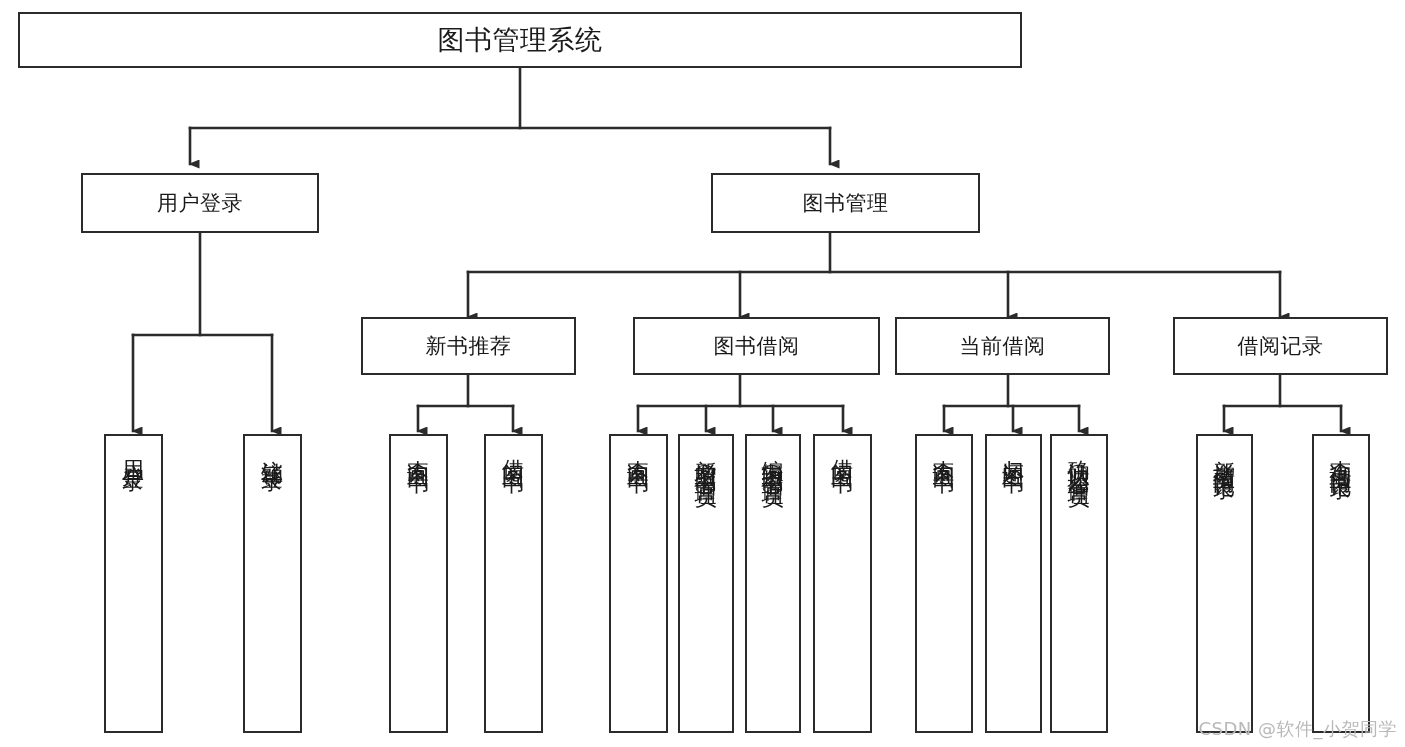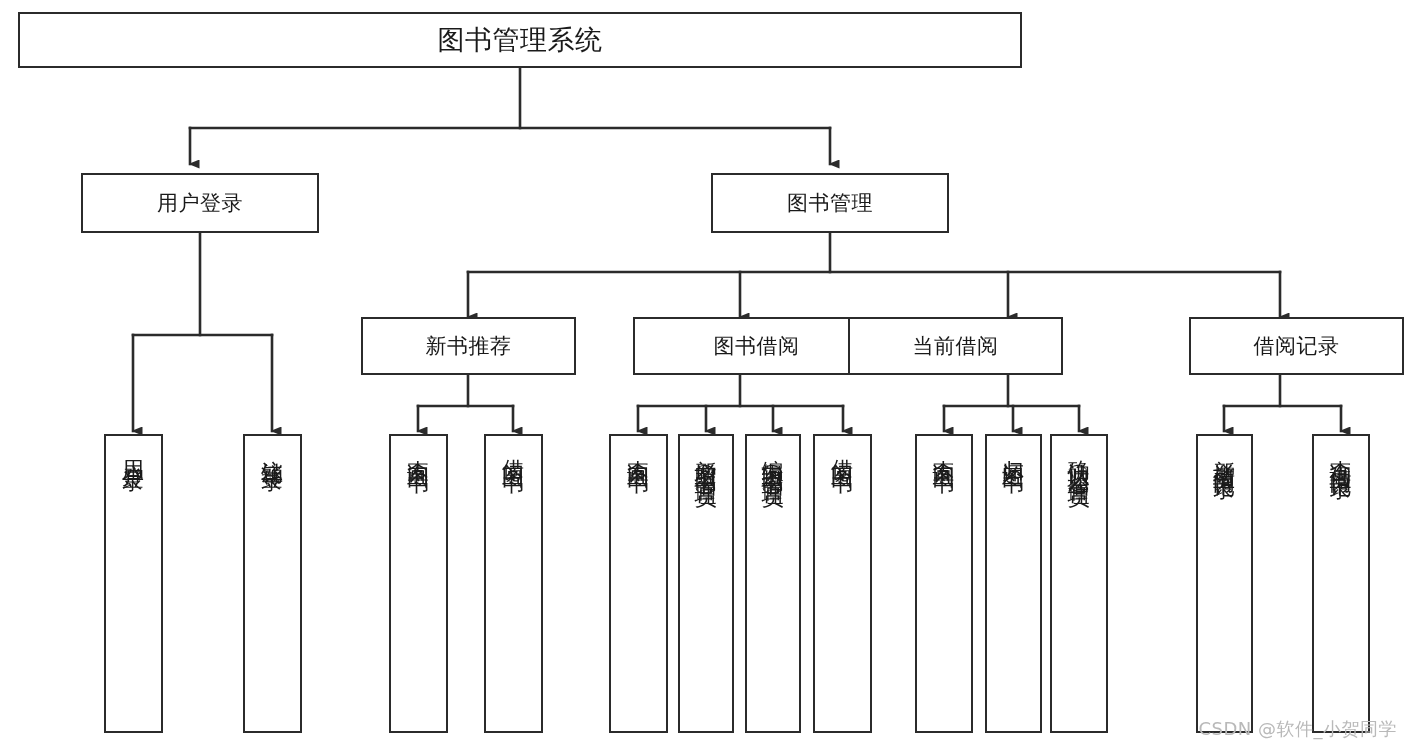--- a/index.html
+++ b/index.html
@@ -129,37 +129,37 @@
   </svg>
 
   <div class="node horizontal" id="root-node" style="left:18px; top:12px; width:1004px; height:56px;">
     <span class="node-label">图书管理系统</span>
   </div>
 
   <div class="node horizontal" style="left:81px; top:173px; width:238px; height:60px;">
     <span class="node-label">用户登录</span>
   </div>
 
-  <div class="node horizontal" style="left:711px; top:173px; width:238px; height:60px;">
+  <div class="node horizontal" style="left:711px; top:173px; width:269px; height:60px;">
     <span class="node-label">图书管理</span>
   </div>
 
   <div class="node horizontal" style="left:361px; top:317px; width:215px; height:58px;">
     <span class="node-label">新书推荐</span>
   </div>
 
   <div class="node horizontal" style="left:633px; top:317px; width:247px; height:58px;">
     <span class="node-label">图书借阅</span>
   </div>
 
-  <div class="node horizontal" style="left:848px; top:317px; width:215px; height:58px;">
+  <div class="node horizontal" style="left:895px; top:317px; width:215px; height:58px;">
     <span class="node-label">当前借阅</span>
   </div>
 
-  <div class="node horizontal" style="left:1173px; top:317px; width:215px; height:58px;margin-left:16px;">
+  <div class="node horizontal" style="left:1173px; top:317px; width:215px; height:58px;">
     <span class="node-label">借阅记录</span>
   </div>
 
   <div class="node vertical" style="left:104px; top:434px; width:59px; height:299px;">
     <span class="node-label">用户登录</span>
   </div>
 
   <div class="node vertical" style="left:243px; top:434px; width:59px; height:299px;">
     <span class="node-label">注销登录</span>
   </div>

